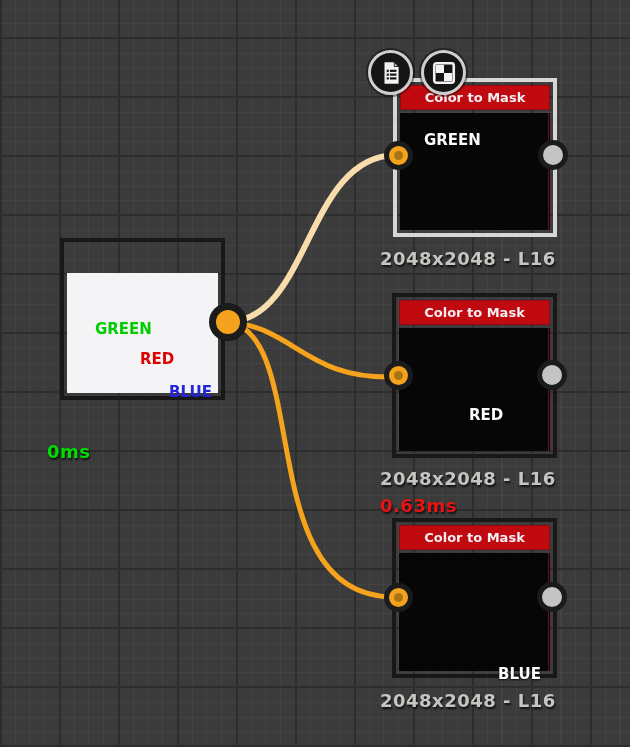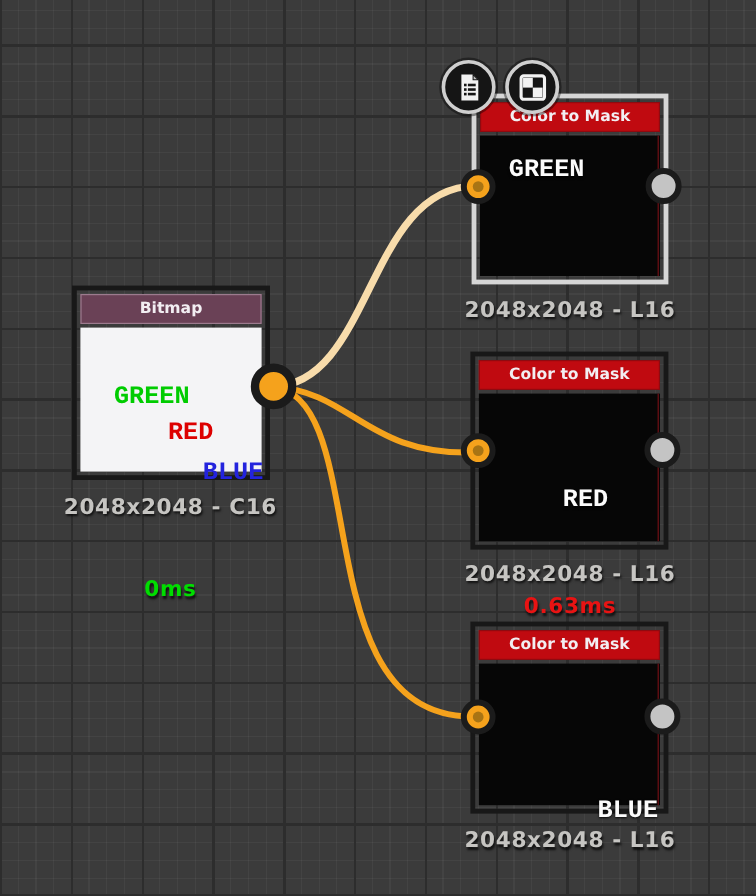--- a/index.html
+++ b/index.html
@@ -19,59 +19,57 @@
   .node-header{
     margin:3px;height:25px;line-height:24px;text-align:center;
     color:#f2eef2;font-size:13px;font-weight:bold;
   }
   .header-bitmap{background:#6a4156;border:1px solid #9c7b8e;}
   .header-ctm{background:#c00a10;border:1px solid #8f0a10;}
   .node-body{position:absolute;left:3px;right:3px;top:31px;bottom:3px;}
   .body-bitmap{background:#f4f4f6;}
   .body-ctm{background:#060606;}
   .body-ctm::after{content:"";position:absolute;right:1px;top:0;bottom:0;width:1px;background:#701016;}
-  .chip{position:absolute;font-weight:bold;font-size:21px;white-space:nowrap;font-family:Liberation Mono, monospace;}
+  .chip{position:absolute;font-weight:bold;font-size:15px;white-space:nowrap;}
   .chip-white{color:#fbfbfb;text-shadow:0 1px 2px rgba(0,0,0,.9);}
   .c-green{color:#00cc00;} .c-red{color:#dd0000;} .c-blue{color:#2323dd;}
   .port{position:absolute;border-radius:50%;z-index:4;}
   .port-out-main{width:38px;height:38px;border:7px solid #1b1b1b;background:#f5a21c;}
   .port-in{width:29px;height:29px;border:5px solid #1b1b1b;background:#f5a21c;}
   .port-in::after{content:"";position:absolute;left:50%;top:50%;width:9px;height:9px;margin:-4.5px 0 0 -4.5px;border-radius:50%;background:#a87414;}
   .port-gray{width:30px;height:30px;border:5px solid #1b1b1b;background:#c4c4c4;}
-  .under-label{position:absolute;width:190px;text-align:center;font-weight:bold;font-size:18px;letter-spacing:.5px;text-shadow:1px 2px 2px rgba(0,0,0,.75);z-index:3;}
+  .under-label{position:absolute;width:190px;font-weight:bold;font-size:18px;letter-spacing:.5px;text-shadow:1px 2px 2px rgba(0,0,0,.75);z-index:3;}
   .size-label{color:#c6c5c2;}
-  .time-green{color:#00dd00;margin-top:40px;}
+  .time-green{color:#00dd00;}
   .time-red{color:#e81313;}
   .badge{
     position:absolute;width:45px;height:45px;border-radius:50%;z-index:5;
     background:#151515;border:3px solid #cfcfcf;box-shadow:0 0 0 2px rgba(0,0,0,.4);
     display:flex;align-items:center;justify-content:center;cursor:pointer;
   }
 </style>
 </head>
 <body>
 
 <div class="canvas">
 
   <svg class="wire-layer" width="630" height="747">
     <path d="M 228 322 C 295 327, 305 380, 396 377" fill="none" stroke="#f5a21c" stroke-width="5" stroke-linecap="round"></path>
     <path d="M 228 322 C 312 334, 252 598, 394 597" fill="none" stroke="#f5a21c" stroke-width="5" stroke-linecap="round"></path>
     <path d="M 228 322 C 310 320, 306 156, 396 155" fill="none" stroke="#f8dcab" stroke-width="6" stroke-linecap="round"></path>
   </svg>
 
   <div class="node" style="left:60px;top:238px;width:165px;height:162px;">
-    <div class="node-header header-bitmap">Bitmap</div>
     <div class="node-body body-bitmap">
       <span class="chip c-green" style="left:28px;top:47px;">GREEN</span>
       <span class="chip c-red" style="left:73px;top:77px;">RED</span>
       <span class="chip c-blue" style="left:102px;top:110px;">BLUE</span>
     </div>
   </div>
   <div class="port port-out-main" style="left:209px;top:303px;"></div>
-  <div class="under-label size-label" style="left:47px;top:412px;">2048x2048 - C16</div>
   <div class="under-label time-green" style="left:47px;top:441px;">0ms</div>
 
   <div class="node selected" style="left:393px;top:78px;width:164px;height:159px;">
     <div class="node-header header-ctm">Color to Mask</div>
     <div class="node-body body-ctm">
       <span class="chip chip-white" style="left:24px;top:18px;">GREEN</span>
     </div>
   </div>
   <div class="port port-in" style="left:384px;top:141px;"></div>
   <div class="port port-gray" style="left:538px;top:140px;"></div>

